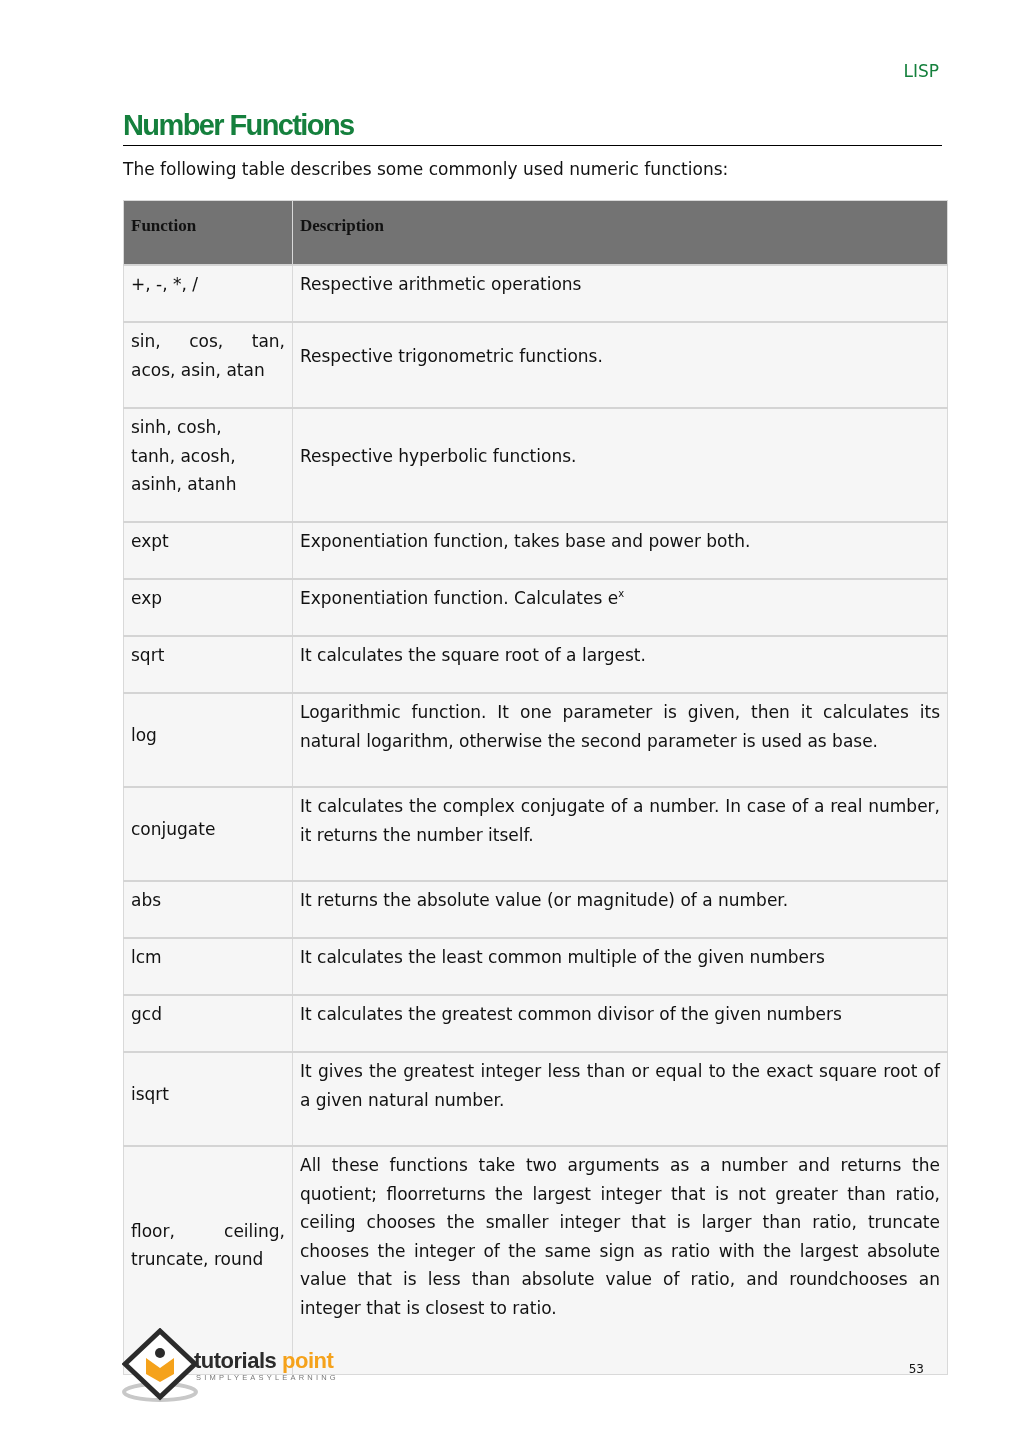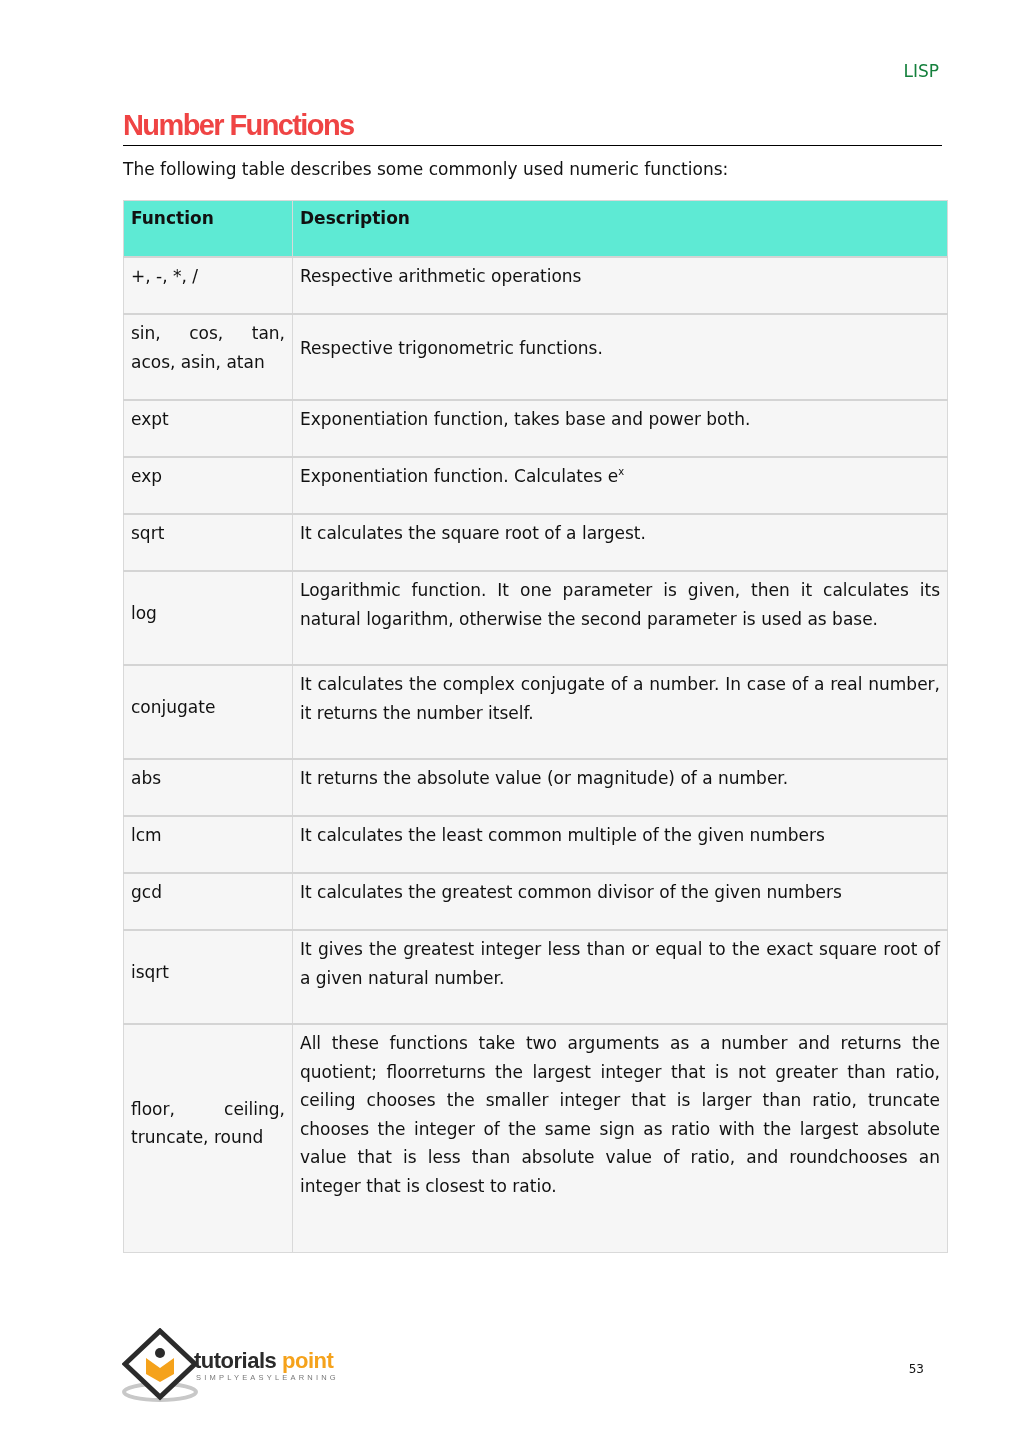--- a/index.html
+++ b/index.html
@@ -1,27 +1,27 @@
 <!DOCTYPE html>
 <html><head>
 <meta charset="utf-8">
 <style>
   html, body { margin: 0; padding: 0; background: #ffffff; }
   body { width: 1019px; height: 1440px; position: relative; overflow: hidden;
          font-family: "DejaVu Sans", sans-serif; color: #111; }
   .running-header { position: absolute; top: 61px; right: 80px; font-size: 17px; color: #15803d; }
   .page-title { position: absolute; top: 108px; left: 123px; width: 819px; margin: 0;
                 font-family: "Liberation Sans", sans-serif; font-weight: bold; font-size: 29px;
-                letter-spacing: -1.6px; color: #ef4444; padding-bottom: 2px; border-bottom: 1.5px solid #000; line-height: 35px; }
+                letter-spacing: -1.6px; color: #15803d; padding-bottom: 2px; border-bottom: 1.5px solid #000; line-height: 35px; }
   .intro { position: absolute; top: 157px; left: 123px; font-size: 17px; line-height: 24px; }
   table.fn-table { position: absolute; top: 200px; left: 123px; width: 825px; border-collapse: collapse;
                    font-size: 17px; line-height: 28.5px; }
   .fn-table th, .fn-table td { border: 1px solid #d9d9d9; vertical-align: top; text-align: left;
                                padding: 4px 7px 6px 7px; background: #f6f6f6; }
-  .fn-table th { background: #5eead4; font-weight: bold; height: 46px; padding-top: 3px; }
+  .fn-table th { background: #737373; font-weight: bold; height: 46px; padding-top: 11px; font-family: Liberation Serif, serif; }
   .fn-table tr.row td { border-top: 2px solid #d4d4d4; }
   .fn-table td.col-fn { width: 154px; }
   .fn-table td.justify { text-align: justify; text-align-last: left; }
   .fn-table td.mid { vertical-align: middle; }
   sup { font-size: 10px; line-height: 0; vertical-align: 7px; }
   .footer-logo { position: absolute; top: 1328px; left: 122px; width: 250px; height: 76px; }
   .page-number { position: absolute; top: 1362px; right: 95px; font-size: 12px; }
 </style>
 </head>
 <body>
@@ -40,20 +40,26 @@
     </tr>
   </thead>
   <tbody>
     <tr class="row">
       <td class="col-fn" style="height:45px">+, -, *, /</td>
       <td>Respective arithmetic operations</td>
     </tr>
     <tr class="row">
       <td class="col-fn justify" style="height:74px">sin, cos, tan, acos, asin, atan</td>
       <td class="mid" style="padding-bottom:22px">Respective trigonometric functions.</td>
+    </tr>
+    <tr class="row">
+      <td class="col-fn" style="height:102px">
+        <span style="display:block;width:120px">sinh, cosh, tanh, acosh, asinh, atanh</span>
+      </td>
+      <td class="mid" style="padding-bottom:22px">Respective hyperbolic functions.</td>
     </tr>
     <tr class="row">
       <td class="col-fn" style="height:45px">expt</td>
       <td>Exponentiation function, takes base and power both.</td>
     </tr>
     <tr class="row">
       <td class="col-fn" style="height:45px">exp</td>
       <td>
         <span>Exponentiation function. Calculates e</span><sup>x</sup>
       </td>

